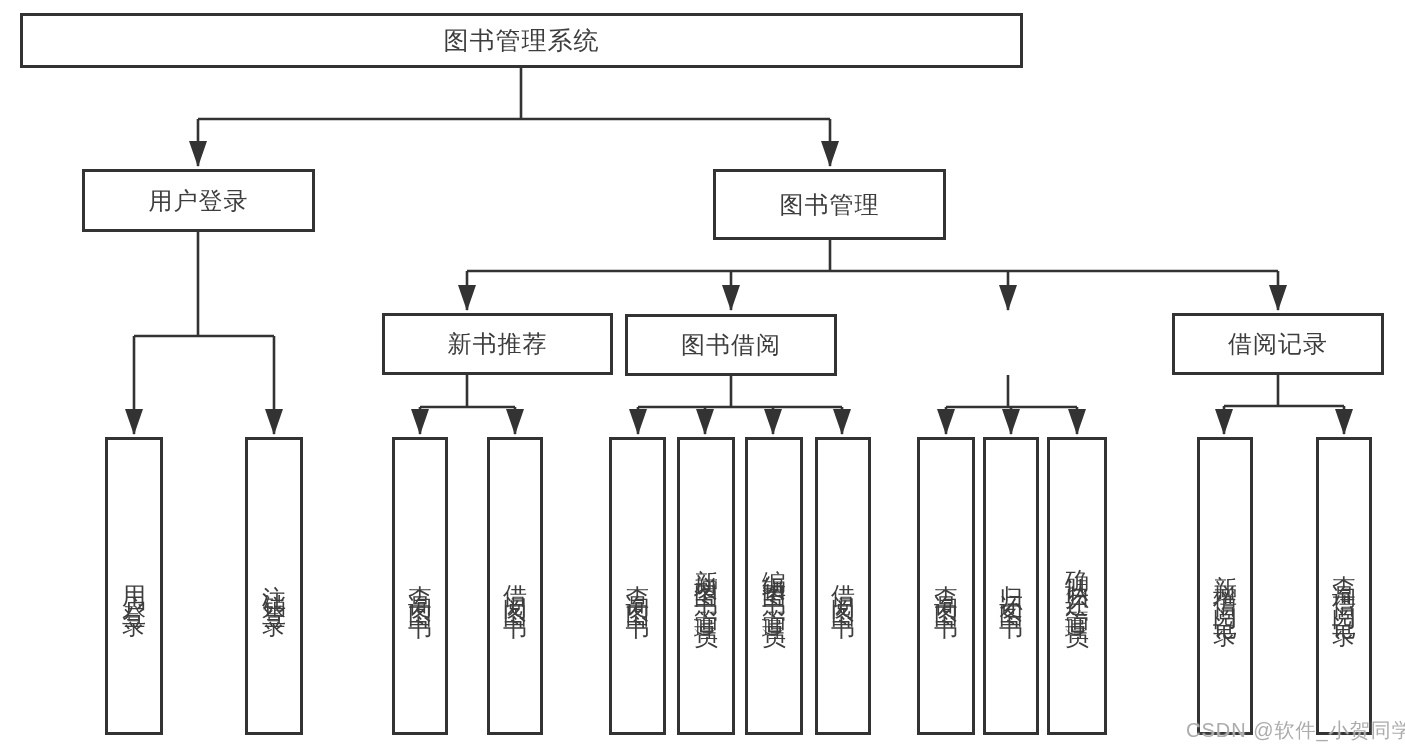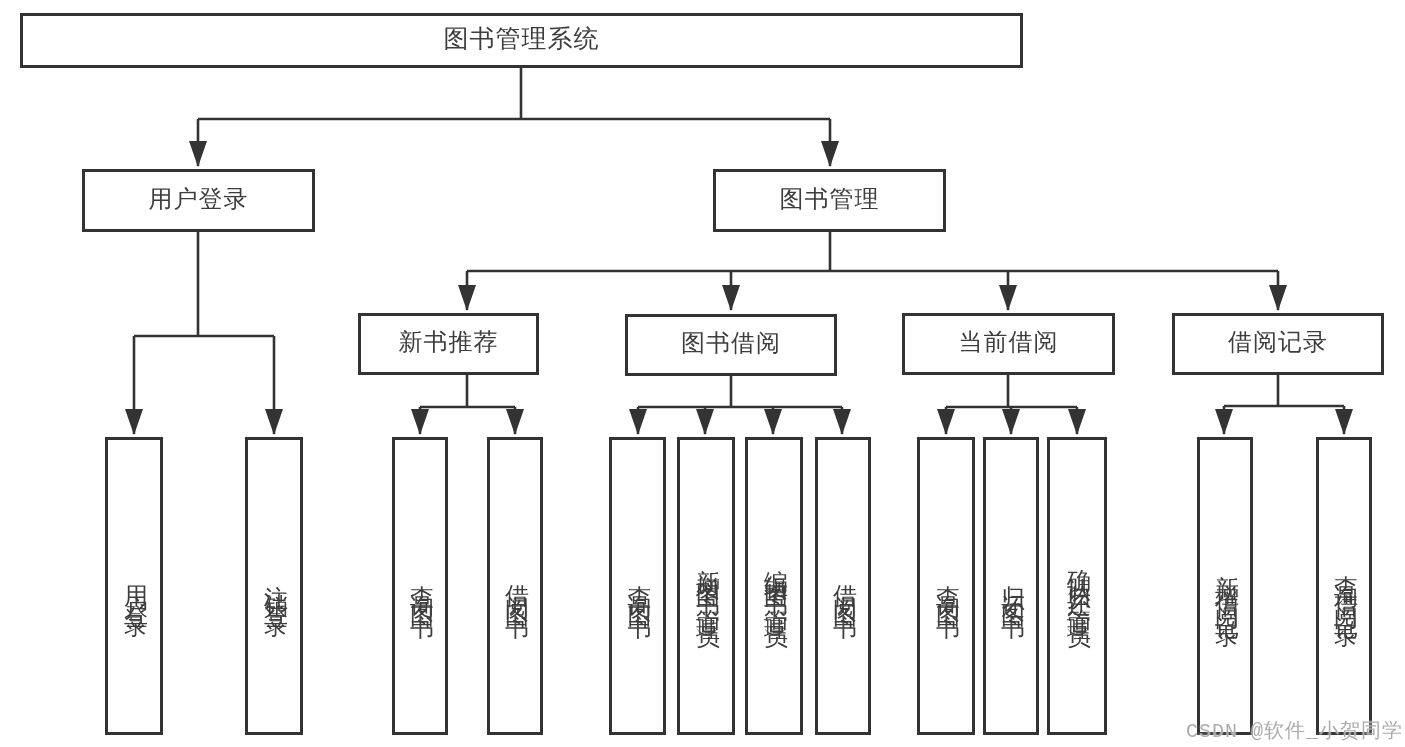--- a/index.html
+++ b/index.html
@@ -1,21 +1,21 @@
 <!DOCTYPE html>
 <html><head>
 <meta charset="utf-8">
 <style>
   html,body{margin:0;padding:0;}
   body{
     width:1405px;height:747px;position:relative;overflow:hidden;
     background:#ffffff;
     font-family:"Liberation Sans","DejaVu Sans",sans-serif;
   }
-  #stage{position:absolute;inset:0;width:1405px;height:747px;font-family:Liberation Mono, monospace;}
+  #stage{position:absolute;inset:0;width:1405px;height:747px;}
   .connector-layer{position:absolute;left:0;top:0;z-index:1;}
   .node{
     position:absolute;box-sizing:border-box;background:#ffffff;
     border:3px solid #333333;color:#3d3d3d;z-index:2;
     display:flex;align-items:center;justify-content:center;
   }
   .node-h .label{
     font-size:24px;letter-spacing:1px;white-space:nowrap;line-height:1;
   }
   .node-root .label{font-size:25px;}
@@ -77,32 +77,29 @@
     </g>
   </svg>
 
   <div class="node node-h node-root" style="left:20px;top:13px;width:1003px;height:55px;">
     <span class="label">图书管理系统</span>
   </div>
 
   <div class="node node-h" style="left:82px;top:169px;width:233px;height:63px;">
     <span class="label">用户登录</span>
   </div>
-  <div class="node node-h" style="left:713px;top:169px;width:233px;height:63px;">
+  <div class="node node-h" style="left:713px;top:169px;width:233px;height:71px;">
     <span class="label">图书管理</span>
   </div>
 
-  <div class="node node-h" style="left:358px;top:313px;width:181px;height:62px;">
+  <div class="node node-h" style="left:382px;top:313px;width:231px;height:62px;">
     <span class="label">新书推荐</span>
   </div>
   <div class="node node-h" style="left:625px;top:314px;width:212px;height:62px;">
     <span class="label">图书借阅</span>
-  </div>
-  <div class="node node-h" style="left:902px;top:313px;width:213px;height:62px;">
-    <span class="label">当前借阅</span>
   </div>
   <div class="node node-h" style="left:1172px;top:313px;width:212px;height:62px;">
     <span class="label">借阅记录</span>
   </div>
 
   <div class="node node-v" style="left:105px;top:437px;width:58px;height:298px;">
     <span class="vtext" style="letter-spacing: 10px;">用户登录</span>
   </div>
   <div class="node node-v" style="left:245px;top:437px;width:58px;height:298px;">
     <span class="vtext" style="letter-spacing: 10px;">注销登录</span>

